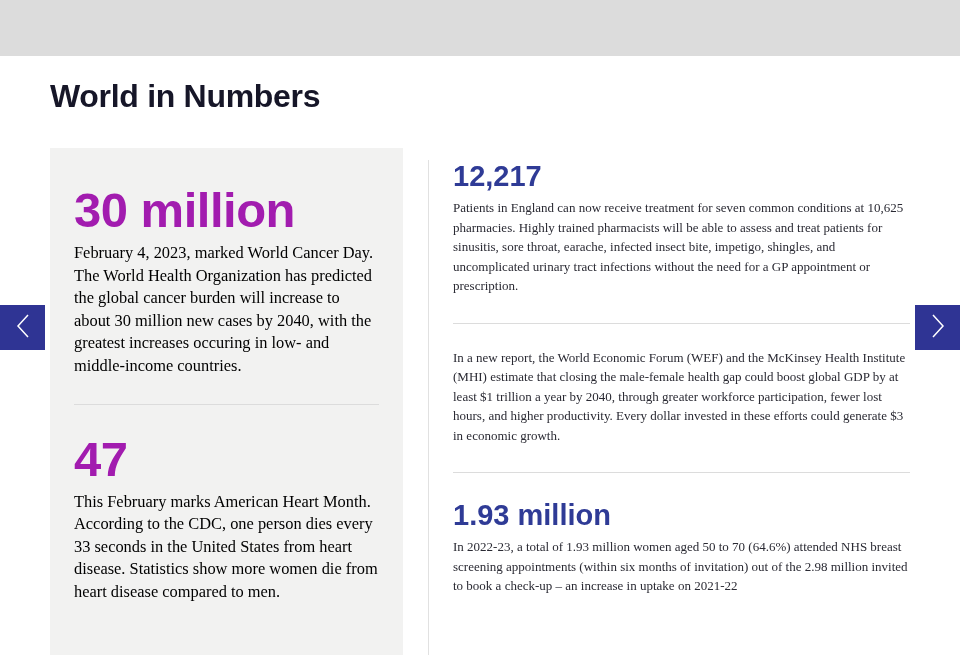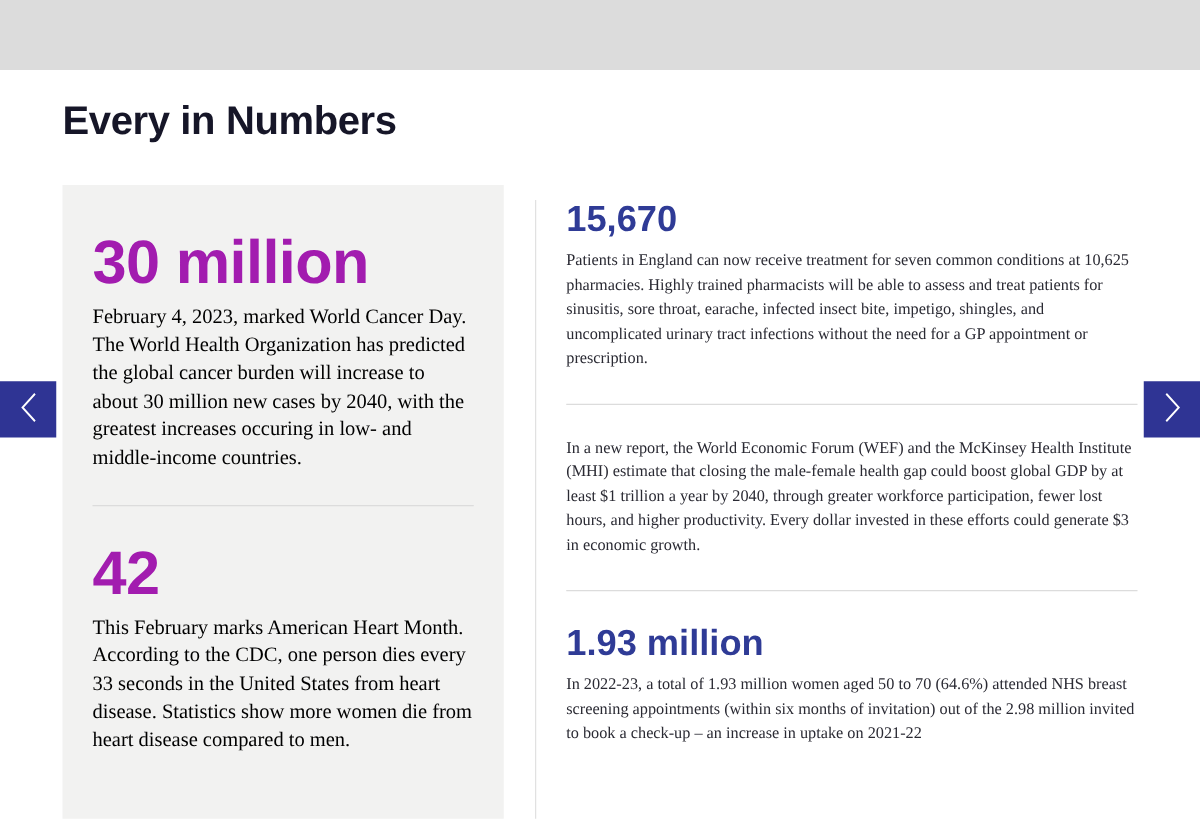--- a/index.html
+++ b/index.html
@@ -40,39 +40,39 @@
       display: flex; align-items: center; justify-content: center; cursor: pointer;
     }
     .nav-prev { left: 0; }
     .nav-next { left: 915px; }
   </style>
 </head>
 <body>
 
 <div class="topbar"></div>
 
-<h1 class="page-title">Every in Numbers</h1>
+<h1 class="page-title">World in Numbers</h1>
 
 <section class="featured">
   <div>
     <div class="stat-number">30 million</div>
     <p class="stat-text">February 4, 2023, marked World Cancer Day. The World Health Organization has predicted the global cancer burden will increase to about 30 million new cases by 2040, with the greatest increases occuring in low- and middle-income countries.</p>
   </div>
   <div class="divider"></div>
   <div>
-    <div class="stat-number">42</div>
+    <div class="stat-number">47</div>
     <p class="stat-text">This February marks American Heart Month. According to the CDC, one person dies every 33 seconds in the United States from heart disease. Statistics show more women die from heart disease compared to men.</p>
   </div>
 </section>
 
 <div class="vline"></div>
 
 <section class="list">
   <div>
-    <div class="stat-number">15,670</div>
+    <div class="stat-number">12,217</div>
     <p class="stat-text">Patients in England can now receive treatment for seven common conditions at 10,625 pharmacies. Highly trained pharmacists will be able to assess and treat patients for sinusitis, sore throat, earache, infected insect bite, impetigo, shingles, and uncomplicated urinary tract infections without the need for a GP appointment or prescription.</p>
   </div>
   <div class="divider"></div>
   <div>
     <p class="stat-text">In a new report, the World Economic Forum (WEF) and the McKinsey Health Institute (MHI) estimate that closing the male-female health gap could boost global GDP by at least $1 trillion a year by 2040, through greater workforce participation, fewer lost hours, and higher productivity. Every dollar invested in these efforts could generate $3 in economic growth.</p>
   </div>
   <div class="divider"></div>
   <div>
     <div class="stat-number">1.93 million</div>
     <p class="stat-text">In 2022-23, a total of 1.93 million women aged 50 to 70 (64.6%) attended NHS breast screening appointments (within six months of invitation) out of the 2.98 million invited to book a check-up – an increase in uptake on 2021-22</p>

